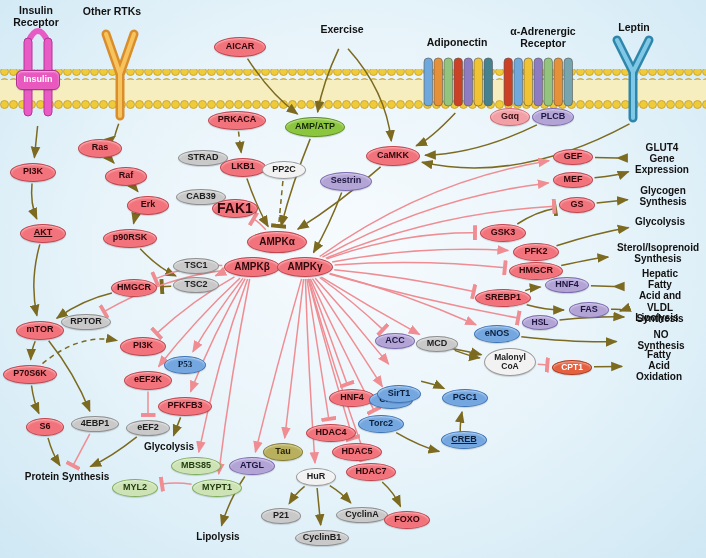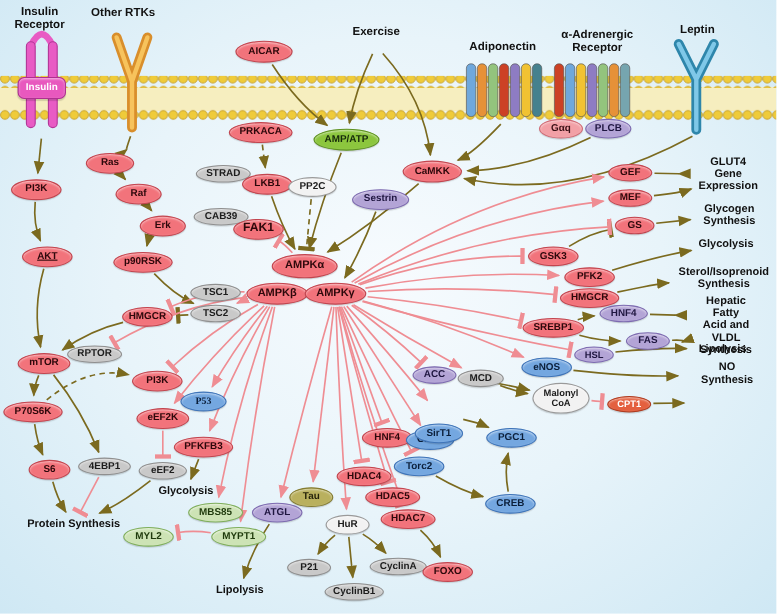--- a/index.html
+++ b/index.html
@@ -188,21 +188,21 @@
       <div class="node" style="left: 78px; top: 138.5px; width: 44px; height: 19px; background: rgb(242, 115, 123); border-color: rgb(194, 69, 79); color: rgb(45, 8, 11); font-size: 9px;">Ras</div>
       <div class="node" style="left: 105px; top: 166.5px; width: 42px; height: 19px; background: rgb(242, 115, 123); border-color: rgb(194, 69, 79); color: rgb(45, 8, 11); font-size: 9px;">Raf</div>
       <div class="node" style="left: 127px; top: 195.5px; width: 42px; height: 19px; background: rgb(242, 115, 123); border-color: rgb(194, 69, 79); color: rgb(45, 8, 11); font-size: 9px;">Erk</div>
       <div class="node" style="left: 10px; top: 162.5px; width: 46px; height: 19px; background: rgb(242, 115, 123); border-color: rgb(194, 69, 79); color: rgb(45, 8, 11); font-size: 9px;">PI3K</div>
       <div class="node" style="left: 20px; top: 223.5px; width: 46px; height: 19px; background: rgb(242, 115, 123); border-color: rgb(194, 69, 79); color: rgb(45, 8, 11); font-size: 9px; text-decoration: underline;">AKT</div>
       <div class="node" style="left: 178px; top: 150px; width: 50px; height: 16px; background: rgb(201, 201, 201); border-color: rgb(143, 143, 143); color: rgb(29, 29, 29); font-size: 9px;">STRAD</div>
       <div class="node" style="left: 176px; top: 169px; width: 50px; height: 16px; background: rgb(201, 201, 201); border-color: rgb(143, 143, 143); color: rgb(29, 29, 29); font-size: 9px; margin-top: 20px;">CAB39</div>
       <div class="node" style="left: 220px; top: 157.5px; width: 46px; height: 19px; background: rgb(242, 115, 123); border-color: rgb(194, 69, 79); color: rgb(45, 8, 11); font-size: 9px;">LKB1</div>
       <div class="node" style="left: 262px; top: 161px; width: 44px; height: 18px; background: rgb(242, 242, 242); border-color: rgb(154, 154, 154); color: rgb(29, 29, 29); font-size: 9px;">PP2C</div>
       <div class="node" style="left: 320px; top: 171.5px; width: 52px; height: 19px; background: rgb(179, 164, 214); border-color: rgb(125, 107, 176); color: rgb(31, 22, 64); font-size: 9px;">Sestrin</div>
-      <div class="node" style="left: 212px; top: 198.5px; width: 46px; height: 19px; background: rgb(242, 115, 123); border-color: rgb(194, 69, 79); color: rgb(45, 8, 11); font-size: 11px;">FAK1</div>
+      <div class="node" style="left: 212px; top: 198.5px; width: 46px; height: 19px; background: rgb(242, 115, 123); border-color: rgb(194, 69, 79); color: rgb(45, 8, 11); font-size: 14px;">FAK1</div>
       <div class="node" style="left: 103px; top: 228.5px; width: 54px; height: 19px; background: rgb(242, 115, 123); border-color: rgb(194, 69, 79); color: rgb(45, 8, 11); font-size: 9px;">p90RSK</div>
       <div class="node" style="left: 247px; top: 231px; width: 60px; height: 22px; background: rgb(242, 115, 123); border-color: rgb(194, 69, 79); color: rgb(45, 8, 11); font-size: 10px;">AMPKα</div>
       <div class="node" style="left: 224px; top: 257px; width: 56px; height: 20px; background: rgb(242, 115, 123); border-color: rgb(194, 69, 79); color: rgb(45, 8, 11); font-size: 10px;">AMPKβ</div>
       <div class="node" style="left: 277px; top: 257px; width: 56px; height: 20px; background: rgb(242, 115, 123); border-color: rgb(194, 69, 79); color: rgb(45, 8, 11); font-size: 10px;">AMPKγ</div>
       <div class="node" style="left: 173px; top: 258px; width: 46px; height: 16px; background: rgb(201, 201, 201); border-color: rgb(143, 143, 143); color: rgb(29, 29, 29); font-size: 9px;">TSC1</div>
       <div class="node" style="left: 173px; top: 277px; width: 46px; height: 16px; background: rgb(201, 201, 201); border-color: rgb(143, 143, 143); color: rgb(29, 29, 29); font-size: 9px;">TSC2</div>
       <div class="node" style="left: 111px; top: 279px; width: 46px; height: 18px; background: rgb(242, 115, 123); border-color: rgb(194, 69, 79); color: rgb(45, 8, 11); font-size: 9px;">HMGCR</div>
       <div class="node" style="left: 16px; top: 320.5px; width: 48px; height: 19px; background: rgb(242, 115, 123); border-color: rgb(194, 69, 79); color: rgb(45, 8, 11); font-size: 9px;">mTOR</div>
       <div class="node" style="left: 61px; top: 314px; width: 50px; height: 16px; background: rgb(201, 201, 201); border-color: rgb(143, 143, 143); color: rgb(29, 29, 29); font-size: 9px;">RPTOR</div>
       <div class="node" style="left: 120px; top: 336.5px; width: 46px; height: 19px; background: rgb(242, 115, 123); border-color: rgb(194, 69, 79); color: rgb(45, 8, 11); font-size: 9px;">PI3K</div>
@@ -223,21 +223,21 @@
       <div class="node" style="left: 295px; top: 530px; width: 54px; height: 16px; background: rgb(201, 201, 201); border-color: rgb(143, 143, 143); color: rgb(29, 29, 29); font-size: 9px;">CyclinB1</div>
       <div class="node" style="left: 336px; top: 507px; width: 52px; height: 16px; background: rgb(201, 201, 201); border-color: rgb(143, 143, 143); color: rgb(29, 29, 29); font-size: 9px;">CyclinA</div>
       <div class="node" style="left: 306px; top: 424px; width: 50px; height: 18px; background: rgb(242, 115, 123); border-color: rgb(194, 69, 79); color: rgb(45, 8, 11); font-size: 9px;">HDAC4</div>
       <div class="node" style="left: 332px; top: 443px; width: 50px; height: 18px; background: rgb(242, 115, 123); border-color: rgb(194, 69, 79); color: rgb(45, 8, 11); font-size: 9px;">HDAC5</div>
       <div class="node" style="left: 346px; top: 463px; width: 50px; height: 18px; background: rgb(242, 115, 123); border-color: rgb(194, 69, 79); color: rgb(45, 8, 11); font-size: 9px;">HDAC7</div>
       <div class="node" style="left: 384px; top: 511px; width: 46px; height: 18px; background: rgb(242, 115, 123); border-color: rgb(194, 69, 79); color: rgb(45, 8, 11); font-size: 9px;">FOXO</div>
       <div class="node" style="left: 329px; top: 389px; width: 46px; height: 18px; background: rgb(242, 115, 123); border-color: rgb(194, 69, 79); color: rgb(45, 8, 11); font-size: 9px;">HNF4</div>
       <div class="node" style="left: 358px; top: 415px; width: 46px; height: 18px; background: rgb(116, 167, 224); border-color: rgb(63, 116, 184); color: rgb(11, 31, 58); font-size: 9px;">Torc2</div>
       <div class="node" style="left: 369px; top: 391px; width: 44px; height: 18px; background: rgb(116, 167, 224); border-color: rgb(63, 116, 184); color: rgb(11, 31, 58); font-size: 9px;">CRY1</div>
       <div class="node" style="left: 377px; top: 368px; width: 44px; height: 18px; background: rgb(116, 167, 224); border-color: rgb(63, 116, 184); color: rgb(11, 31, 58); font-size: 9px; margin-top: 17px;">SirT1</div>
-      <div class="node" style="left: 441px; top: 449px; width: 46px; height: 18px; background: rgb(116, 167, 224); border-color: rgb(63, 116, 184); color: rgb(11, 31, 58); font-size: 9px;">CREB</div>
+      <div class="node" style="left: 441px; top: 431px; width: 46px; height: 18px; background: rgb(116, 167, 224); border-color: rgb(63, 116, 184); color: rgb(11, 31, 58); font-size: 9px; text-decoration: underline;">CREB</div>
       <div class="node" style="left: 442px; top: 389px; width: 46px; height: 18px; background: rgb(116, 167, 224); border-color: rgb(63, 116, 184); color: rgb(11, 31, 58); font-size: 9px;">PGC1</div>
       <div class="node" style="left: 375px; top: 333px; width: 40px; height: 16px; background: rgb(179, 164, 214); border-color: rgb(125, 107, 176); color: rgb(31, 22, 64); font-size: 9px;">ACC</div>
       <div class="node" style="left: 416px; top: 336px; width: 42px; height: 16px; background: rgb(201, 201, 201); border-color: rgb(143, 143, 143); color: rgb(29, 29, 29); font-size: 9px;">MCD</div>
       <div class="node" style="left: 474px; top: 325px; width: 46px; height: 18px; background: rgb(116, 167, 224); border-color: rgb(63, 116, 184); color: rgb(11, 31, 58); font-size: 9px;">eNOS</div>
       <div class="node" style="left: 484px; top: 348px; width: 52px; height: 28px; background: rgb(242, 242, 242); border-color: rgb(154, 154, 154); color: rgb(29, 29, 29); font-size: 8.5px;">Malonyl
 CoA</div>
       <div class="node" style="left: 552px; top: 359.5px; width: 40px; height: 15px; background: rgb(228, 96, 63); border-color: rgb(174, 60, 33); color: rgb(255, 255, 255); font-size: 8.5px;">CPT1</div>
       <div class="node" style="left: 480px; top: 224px; width: 46px; height: 18px; background: rgb(242, 115, 123); border-color: rgb(194, 69, 79); color: rgb(45, 8, 11); font-size: 9px;">GSK3</div>
       <div class="node" style="left: 513px; top: 243px; width: 46px; height: 18px; background: rgb(242, 115, 123); border-color: rgb(194, 69, 79); color: rgb(45, 8, 11); font-size: 9px;">PFK2</div>
       <div class="node" style="left: 509px; top: 262px; width: 54px; height: 18px; background: rgb(242, 115, 123); border-color: rgb(194, 69, 79); color: rgb(45, 8, 11); font-size: 9px;">HMGCR</div>
@@ -263,17 +263,19 @@
       <div class="lbl outcome" style="left: 663px; top: 196px;">Glycogen
 Synthesis</div>
       <div class="lbl outcome" style="left: 660px; top: 222px;">Glycolysis</div>
       <div class="lbl outcome" style="left: 658px; top: 253px;">Sterol/Isoprenoid
 Synthesis</div>
       <div class="lbl outcome" style="left: 660px; top: 296px;">Hepatic Fatty
 Acid and
 VLDL Synthesis</div>
       <div class="lbl outcome" style="left: 657px; top: 318px;">Lipolysis</div>
       <div class="lbl outcome" style="left: 661px; top: 340px;">NO Synthesis</div>
+      <div class="lbl outcome" style="left: 659px; top: 366px;">Fatty Acid
+Oxidation</div>
       <div class="lbl outcome" style="left: 67px; top: 477px;">Protein Synthesis</div>
       <div class="lbl outcome" style="left: 169px; top: 447px;">Glycolysis</div>
       <div class="lbl outcome" style="left: 218px; top: 537px;">Lipolysis</div>
     </div>
 </div>
 
 </body></html>

